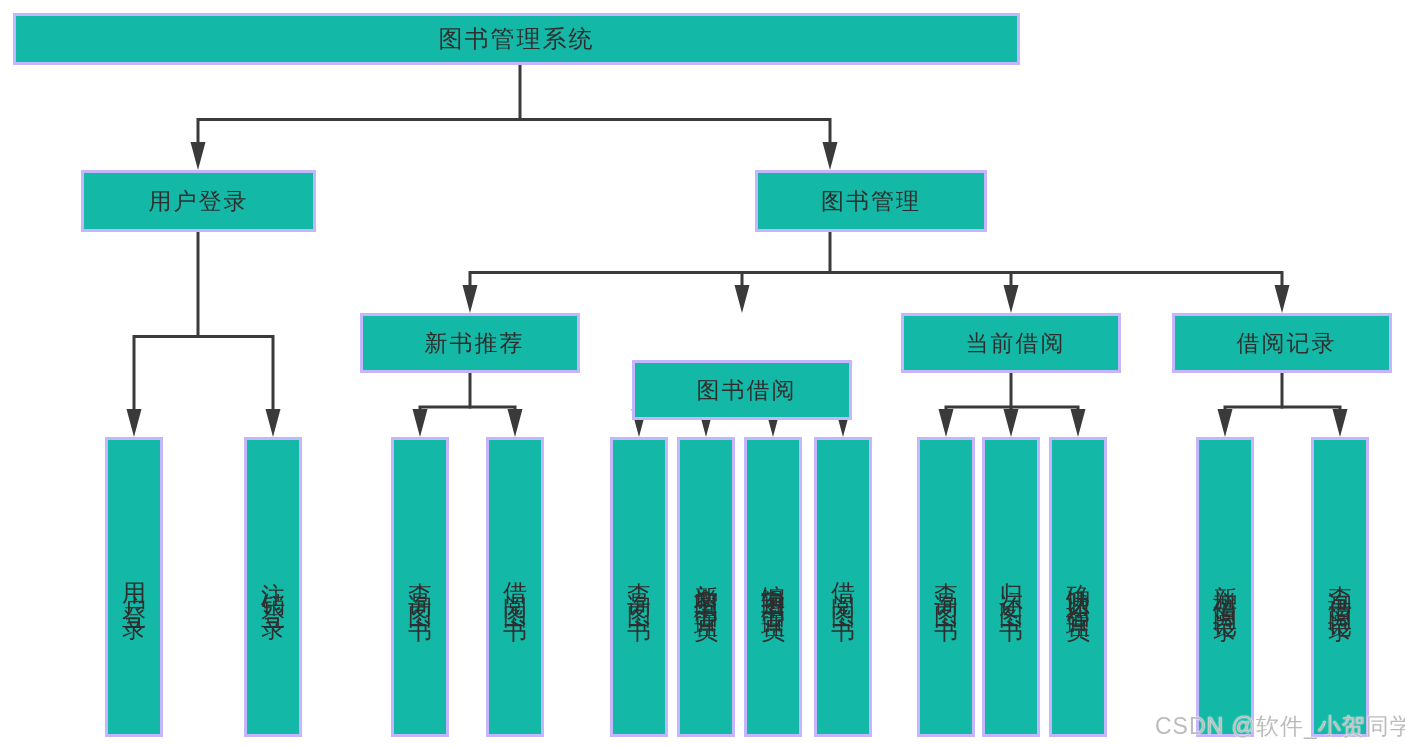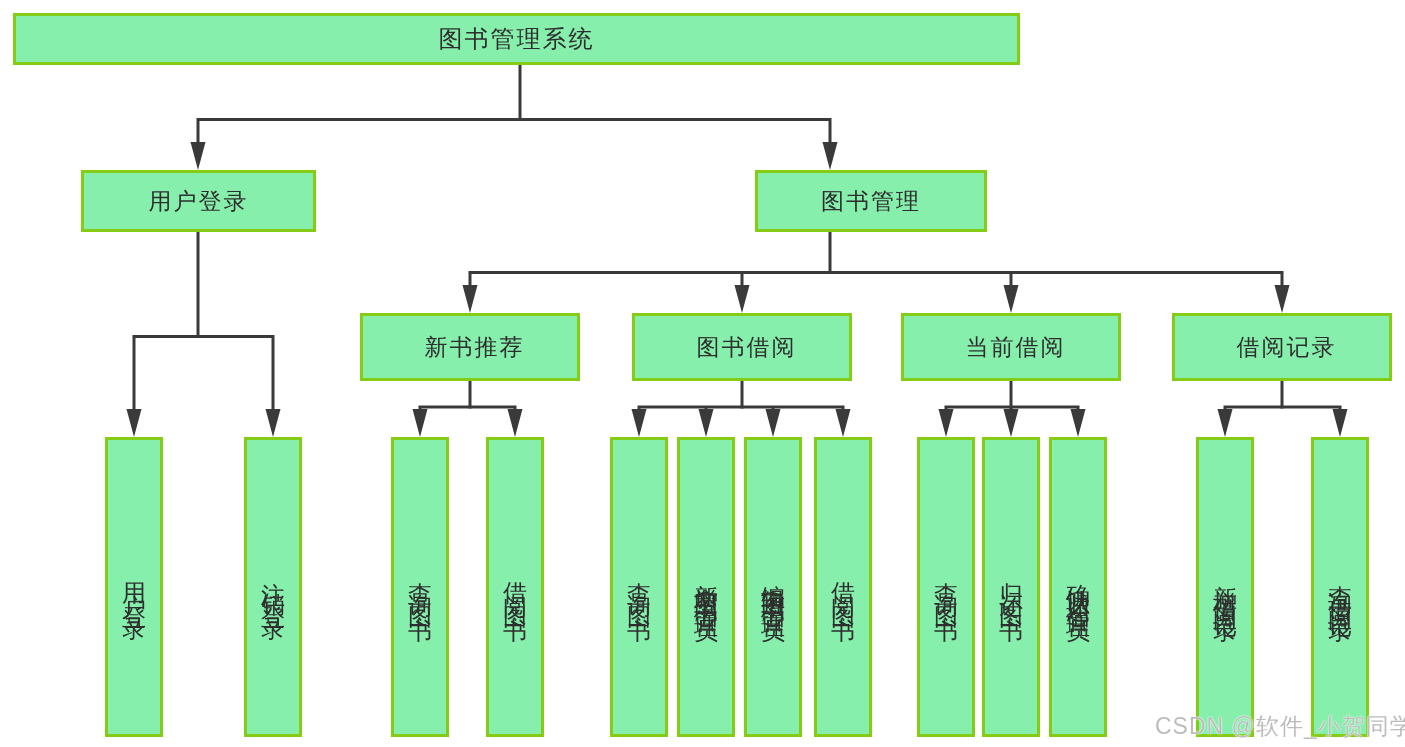--- a/index.html
+++ b/index.html
@@ -17,38 +17,38 @@
   }
   #wires {
     position: absolute;
     left: 0;
     top: 0;
     z-index: 0;
   }
   .box {
     position: absolute;
     box-sizing: border-box;
-    border: 3px solid #84cc16;
-    background: #86efac;
+    border: 3px solid #c4b5fd;
+    background: #14b8a6;
     color: #2e2e2e;
     display: flex;
     align-items: center;
     justify-content: center;
     z-index: 1;
     letter-spacing: 2px;
   }
   .h-box {
     font-size: 23px;
   }
   .root-box {
     left: 13px; top: 13px; width: 1007px; height: 52px;
     font-size: 24px;
   }
   .l2 { top: 170px; height: 62px; }
-  .l3 { top: 313px; height: 68px; padding-left: 9px; }
+  .l3 { top: 313px; height: 60px; padding-left: 9px; }
   .leaf {
     top: 437px;
     width: 58px;
     height: 300px;
     writing-mode: vertical-rl;
     text-orientation: mixed;
     font-size: 24px;
   }
   .ls-lg { letter-spacing: 12px; }
   .ls-md { letter-spacing: 7px;  }
@@ -126,21 +126,21 @@
       <polygon class="head" points="1332.5,409 1347.5,409 1340,437"></polygon>
     </g>
   </svg>
 
   <div class="box root-box">图书管理系统</div>
 
   <div class="box h-box l2" style="left:81px;width:235px;">用户登录</div>
   <div class="box h-box l2" style="left:713px;width:232px;margin-left:42px;">图书管理</div>
 
   <div class="box h-box l3" style="left:360px;width:220px;">新书推荐</div>
-  <div class="box h-box l3" style="left:632px;width:220px;">图书借阅</div>
+  <div class="box h-box l3" style="left:632px;width:220px;margin-top:47px;">图书借阅</div>
   <div class="box h-box l3" style="left:901px;width:220px;text-align:right;">当前借阅</div>
   <div class="box h-box l3" style="left:1172px;width:220px;">借阅记录</div>
 
   <div class="box leaf ls-lg" style="left:105px;">用户登录</div>
   <div class="box leaf ls-lg" style="left:244px;">注销登录</div>
 
   <div class="box leaf ls-lg" style="left:391px;">查询图书</div>
   <div class="box leaf ls-lg" style="left:486px;">借阅图书</div>
 
   <div class="box leaf ls-lg" style="left:610px;">查询图书</div>

